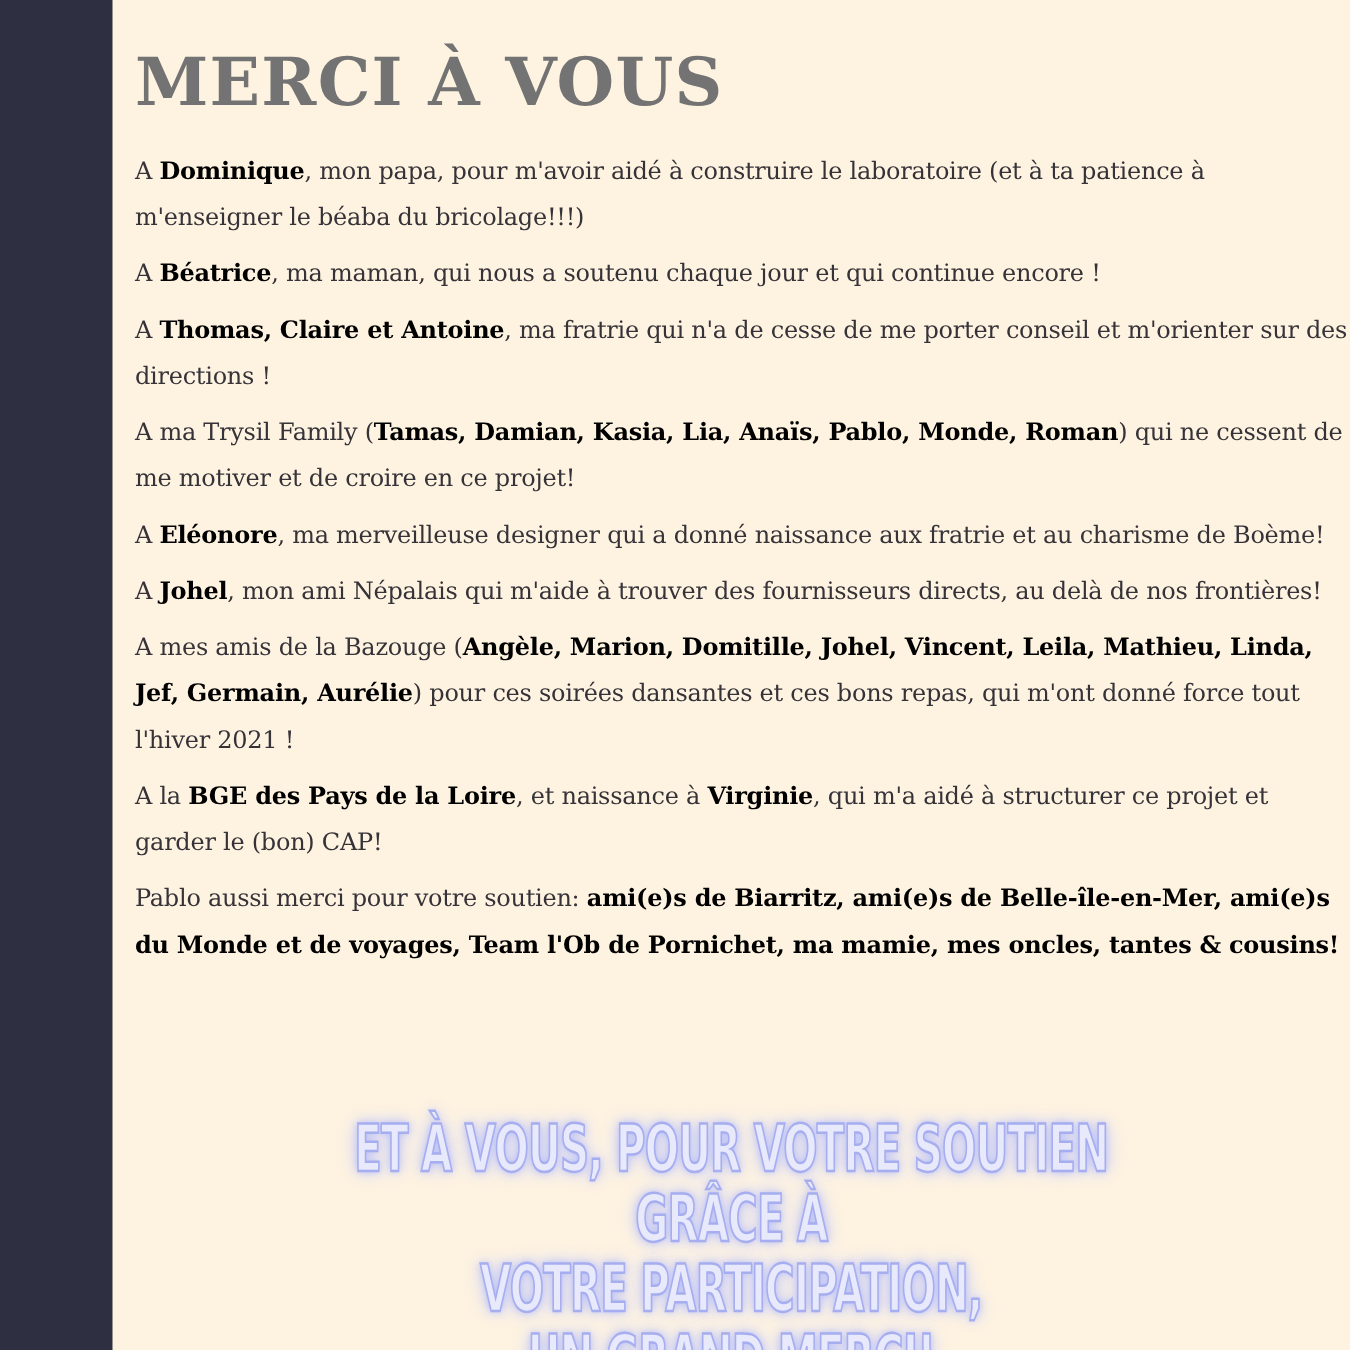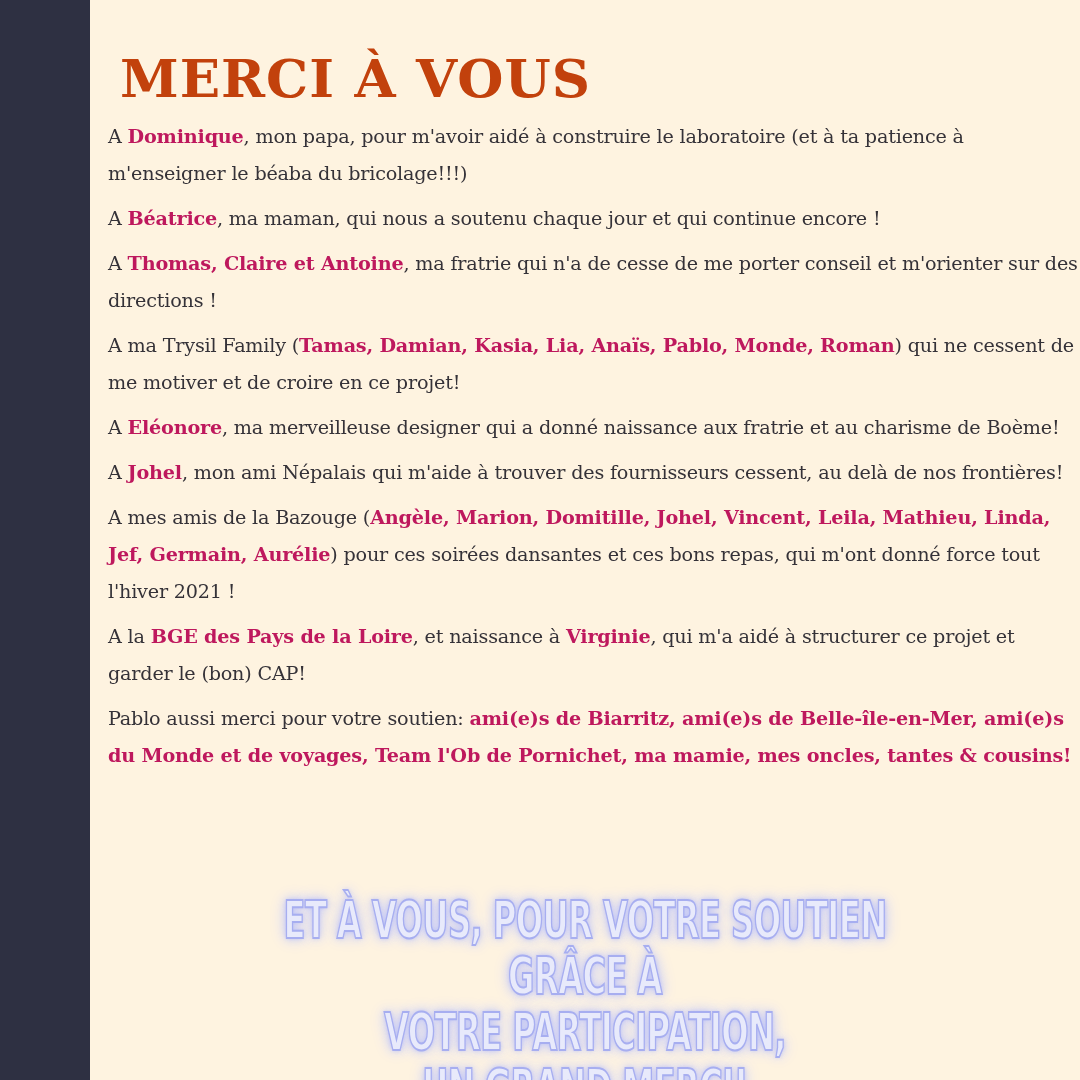--- a/index.html
+++ b/index.html
@@ -10,42 +10,42 @@
     font-family: "DejaVu Serif", serif;
   }
   .side-bar {
     position: absolute; left: 0; top: 0; width: 90px; height: 1080px;
     background: #2e3042;
   }
   .content {
     position: absolute; left: 108px; top: 0; width: 980px;
   }
   .title {
-    margin: 12px;
+    margin: 0;
     position: absolute; top: 34px; left: 0;
     font-family: "DejaVu Serif", serif;
     font-weight: bold;
     font-size: 53px;
     letter-spacing: 1px;
-    color: #c2410c;
+    color: #737373;
     line-height: 64px;
     white-space: nowrap;
   }
   .paras {
     position: absolute; top: 118px; left: 0; width: 975px;
   }
   .para {
     margin: 0 0 8px 0;
     font-family: "DejaVu Serif", serif;
     font-size: 19.2px;
     line-height: 37px;
     color: #353238;
     letter-spacing: -0.2px;
   }
-  .para b { font-weight: bold; color: #be185d; }
+  .para b { font-weight: bold; color: #000000; }
   .neon {
     position: absolute; left: 90px; width: 990px; top: 892px;
     text-align: center;
     font-family: "DejaVu Sans", sans-serif;
     font-weight: bold;
     font-size: 52px;
     line-height: 56px;
     letter-spacing: -1px;
     transform: scaleX(0.62);
     transform-origin: 50% 0;
@@ -63,21 +63,21 @@
 
 <div class="content">
   <h1 class="title">MERCI À VOUS</h1>
 
   <div class="paras">
     <p class="para"><span>A </span><b>Dominique</b><span>, mon papa, pour m'avoir aidé à construire le laboratoire (et à ta patience à m'enseigner le béaba du bricolage!!!)</span></p>
     <p class="para"><span>A </span><b>Béatrice</b><span>, ma maman, qui nous a soutenu chaque jour et qui continue encore !</span></p>
     <p class="para"><span>A </span><b>Thomas, Claire et Antoine</b><span>, ma fratrie qui n'a de cesse de me porter conseil et m'orienter sur des directions !</span></p>
     <p class="para"><span>A ma Trysil Family (</span><b>Tamas, Damian, Kasia, Lia, Anaïs, Pablo, Monde, Roman</b><span>) qui ne cessent de me motiver et de croire en ce projet!</span></p>
     <p class="para"><span>A </span><b>Eléonore</b><span>, ma merveilleuse designer qui a donné naissance aux fratrie et au charisme de Boème!</span></p>
-    <p class="para"><span>A </span><b>Johel</b><span>, mon ami Népalais qui m'aide à trouver des fournisseurs cessent, au delà de nos frontières!</span></p>
+    <p class="para"><span>A </span><b>Johel</b><span>, mon ami Népalais qui m'aide à trouver des fournisseurs directs, au delà de nos frontières!</span></p>
     <p class="para"><span>A mes amis de la Bazouge (</span><b>Angèle, Marion, Domitille, Johel, Vincent, Leila, Mathieu, Linda, Jef, Germain, Aurélie</b><span>) pour ces soirées dansantes et ces bons repas, qui m'ont donné force tout l'hiver 2021 !</span></p>
     <p class="para"><span>A la </span><b>BGE des Pays de la Loire</b><span>, et naissance à </span><b>Virginie</b><span>, qui m'a aidé à structurer ce projet et garder le (bon) CAP!</span></p>
     <p class="para"><span>Pablo aussi merci pour votre soutien: </span><b>ami(e)s de Biarritz, ami(e)s de Belle-île-en-Mer,  ami(e)s du Monde et de voyages, Team l'Ob de Pornichet, ma mamie, mes oncles, tantes &amp; cousins!</b><span></span></p>
   </div>
 </div>
 
 <div class="neon">
   <span>Et à vous, pour votre soutien grâce à</span>
   <span>votre participation,</span>
   <span>un grand merci!</span>

